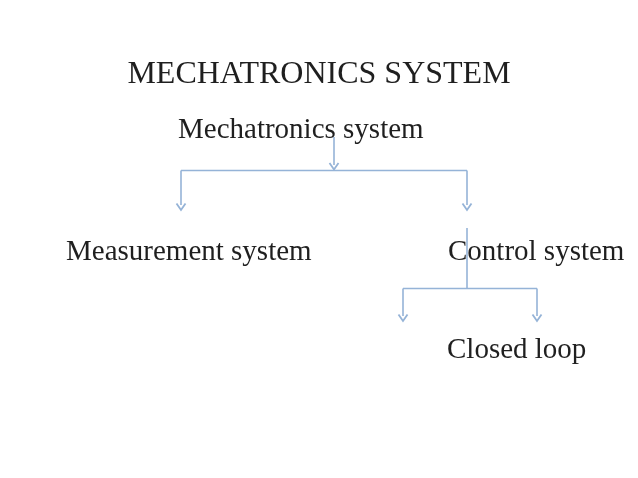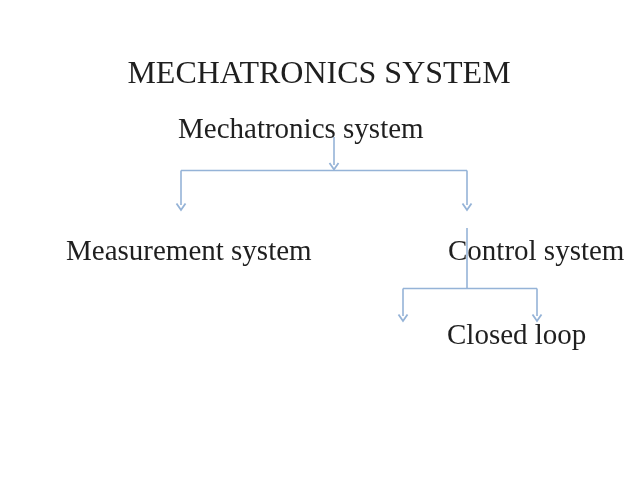--- a/index.html
+++ b/index.html
@@ -37,21 +37,21 @@
     position: absolute;
     font-size: 29px;
     line-height: 1;
     white-space: nowrap;
     color: var(--text);
   }
   .node-root        { left: 178px; top: 114px; }
   .node-measurement { left: 66px;  top: 236px; }
   .node-control     { left: 448px; top: 236px; }
   .node-open-loop   { left: 320px; top: 320px; }
-  .node-closed-loop { left: 447px; top: 320px; }
+  .node-closed-loop { left: 447px; top: 334px; }
   svg.connectors {
     position: absolute;
     left: 0;
     top: 0;
     width: 638px;
     height: 478px;
     pointer-events: none;
   }
   svg.connectors path {
     fill: none;

